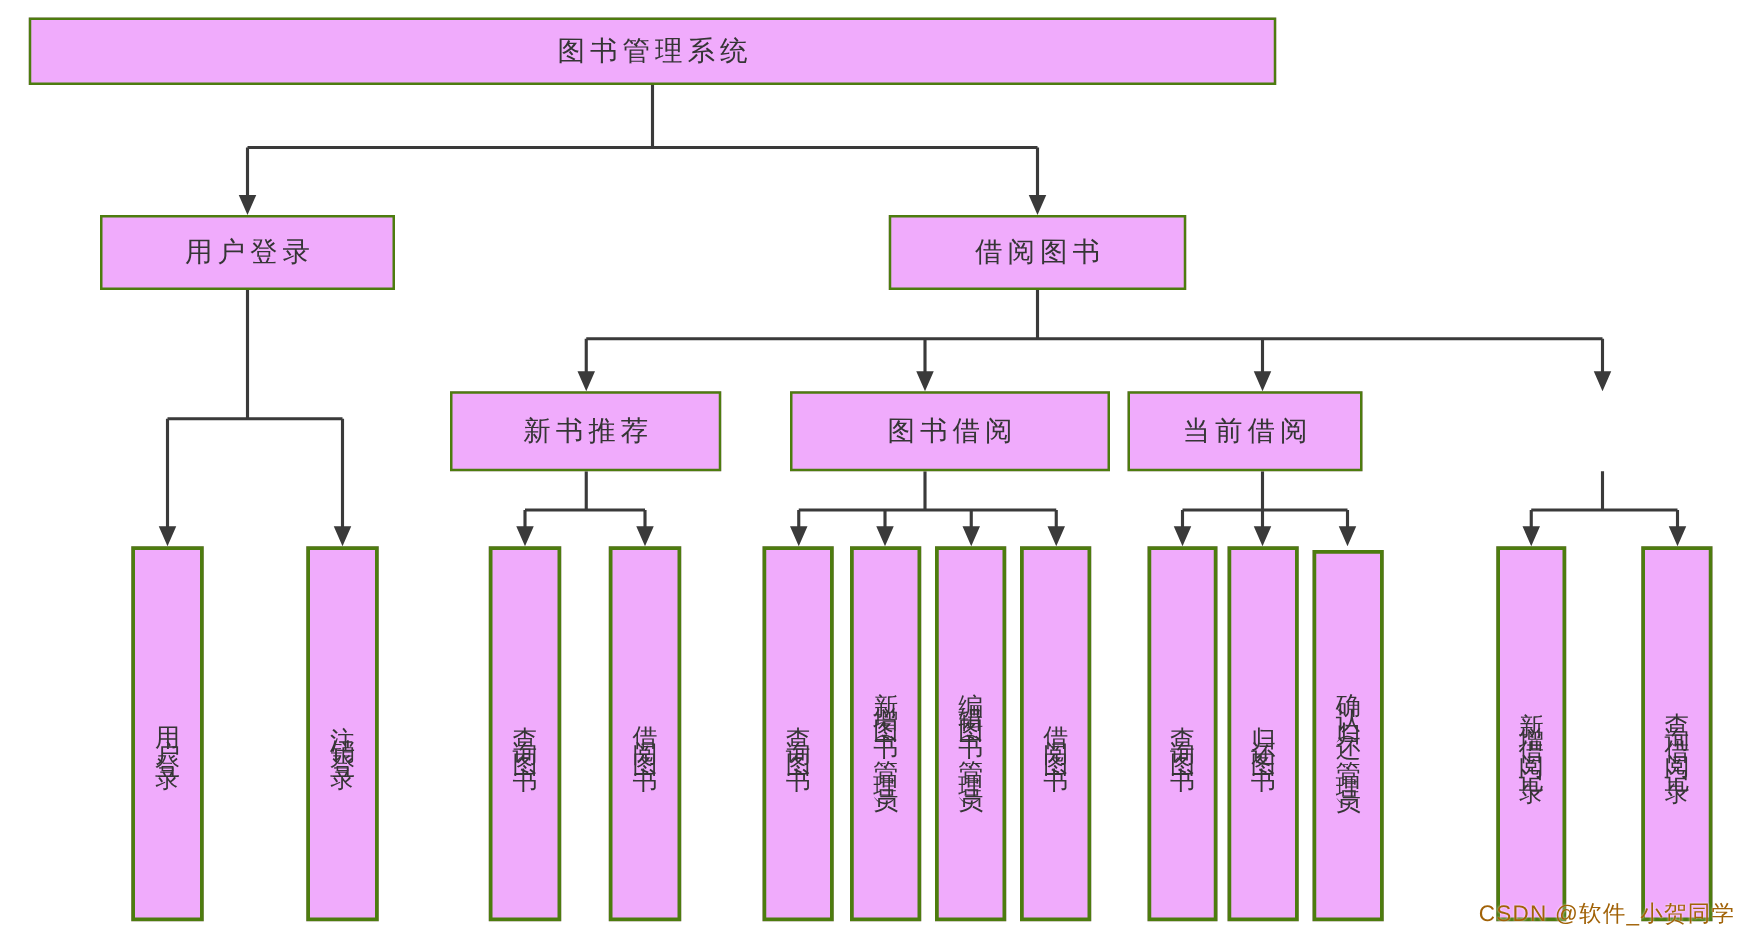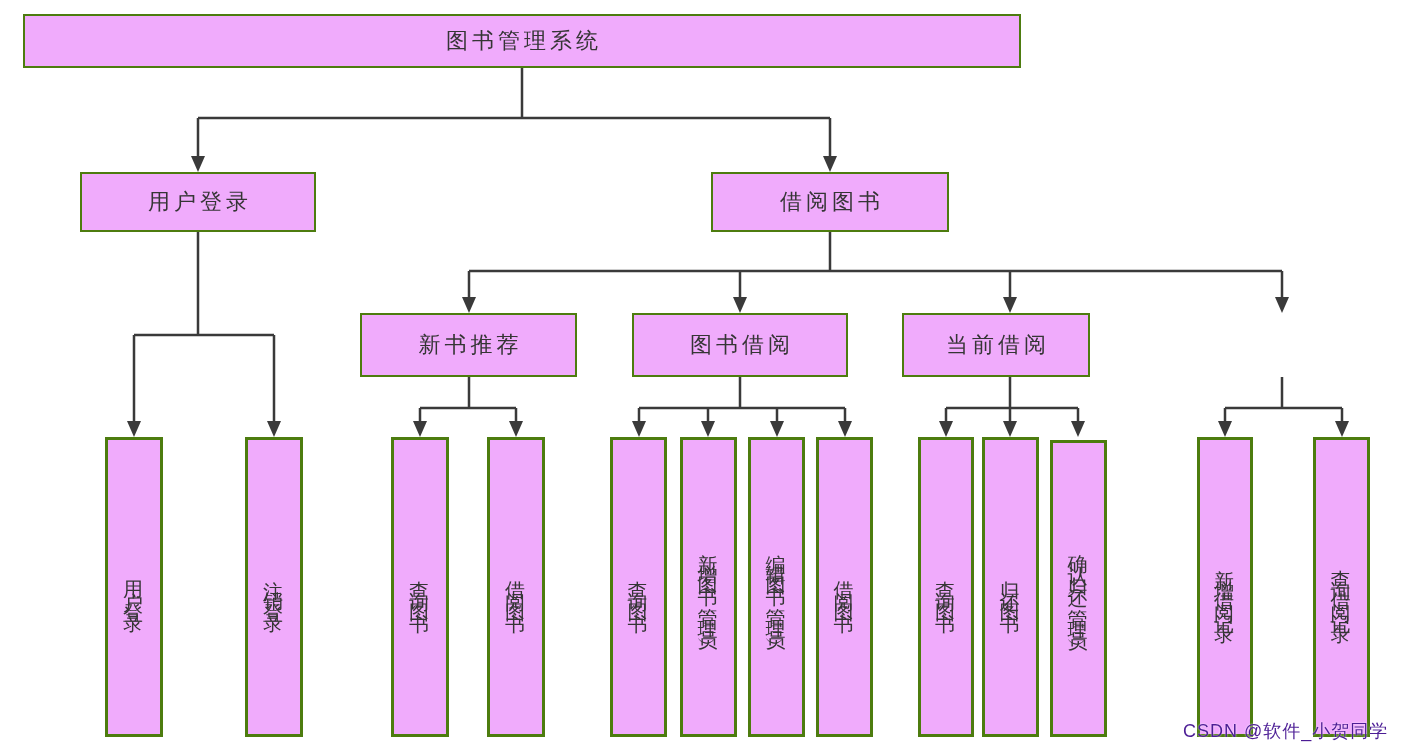--- a/index.html
+++ b/index.html
@@ -45,21 +45,21 @@
     font-size: 20px;
     letter-spacing: 11px;
   }
   .watermark {
     position: absolute;
     left: 1183px;
     top: 719px;
     z-index: 5;
     font-size: 18px;
     letter-spacing: 1px;
-    color: #4c1d95;
+    color: #a16207;
     text-shadow: 0 0 2px rgba(255,255,255,0.9);
   }
 </style>
 </head>
 <body>
 
 <div class="stage">
 
   <svg class="connectors" width="1405" height="747" viewBox="0 0 1405 747">
     <path fill="none" stroke="#3a3a3a" stroke-width="2.5" d="M522 67 V118 M198 118 H830 M198 118 V158 M830 118 V158
@@ -80,21 +80,21 @@
              M1071 421 L1085 421 L1078 437 Z  M1218 421 L1232 421 L1225 437 Z
              M1335 421 L1349 421 L1342 437 Z"></path>
   </svg>
 
   <div class="box box--h" style="left:23px; top:14px; width:998px; height:54px;">图书管理系统</div>
 
   <div class="box box--h" style="left:80px; top:172px; width:236px; height:60px;">用户登录</div>
   <div class="box box--h" style="left:711px; top:172px; width:238px; height:60px;">借阅图书</div>
 
   <div class="box box--h" style="left:360px; top:313px; width:217px; height:64px;">新书推荐</div>
-  <div class="box box--h" style="left:632px; top:313px; width:216px; height:64px;">图书借阅</div>
+  <div class="box box--h" style="left:632px; top:313px; width:256px; height:64px;">图书借阅</div>
   <div class="box box--h" style="left:902px; top:313px; width:188px; height:64px;">当前借阅</div>
 
   <div class="box box--v" style="left:105px; top:437px; width:58px; height:300px;">用户登录</div>
   <div class="box box--v" style="left:245px; top:437px; width:58px; height:300px;">注销登录</div>
 
   <div class="box box--v" style="left:391px; top:437px; width:58px; height:300px;">查询图书</div>
   <div class="box box--v" style="left:487px; top:437px; width:58px; height:300px;">借阅图书</div>
 
   <div class="box box--v" style="left:610px; top:437px; width:57px; height:300px;">查询图书</div>
   <div class="box box--v" style="left:680px; top:437px; width:57px; height:300px;">新增图书（管理员）</div>

